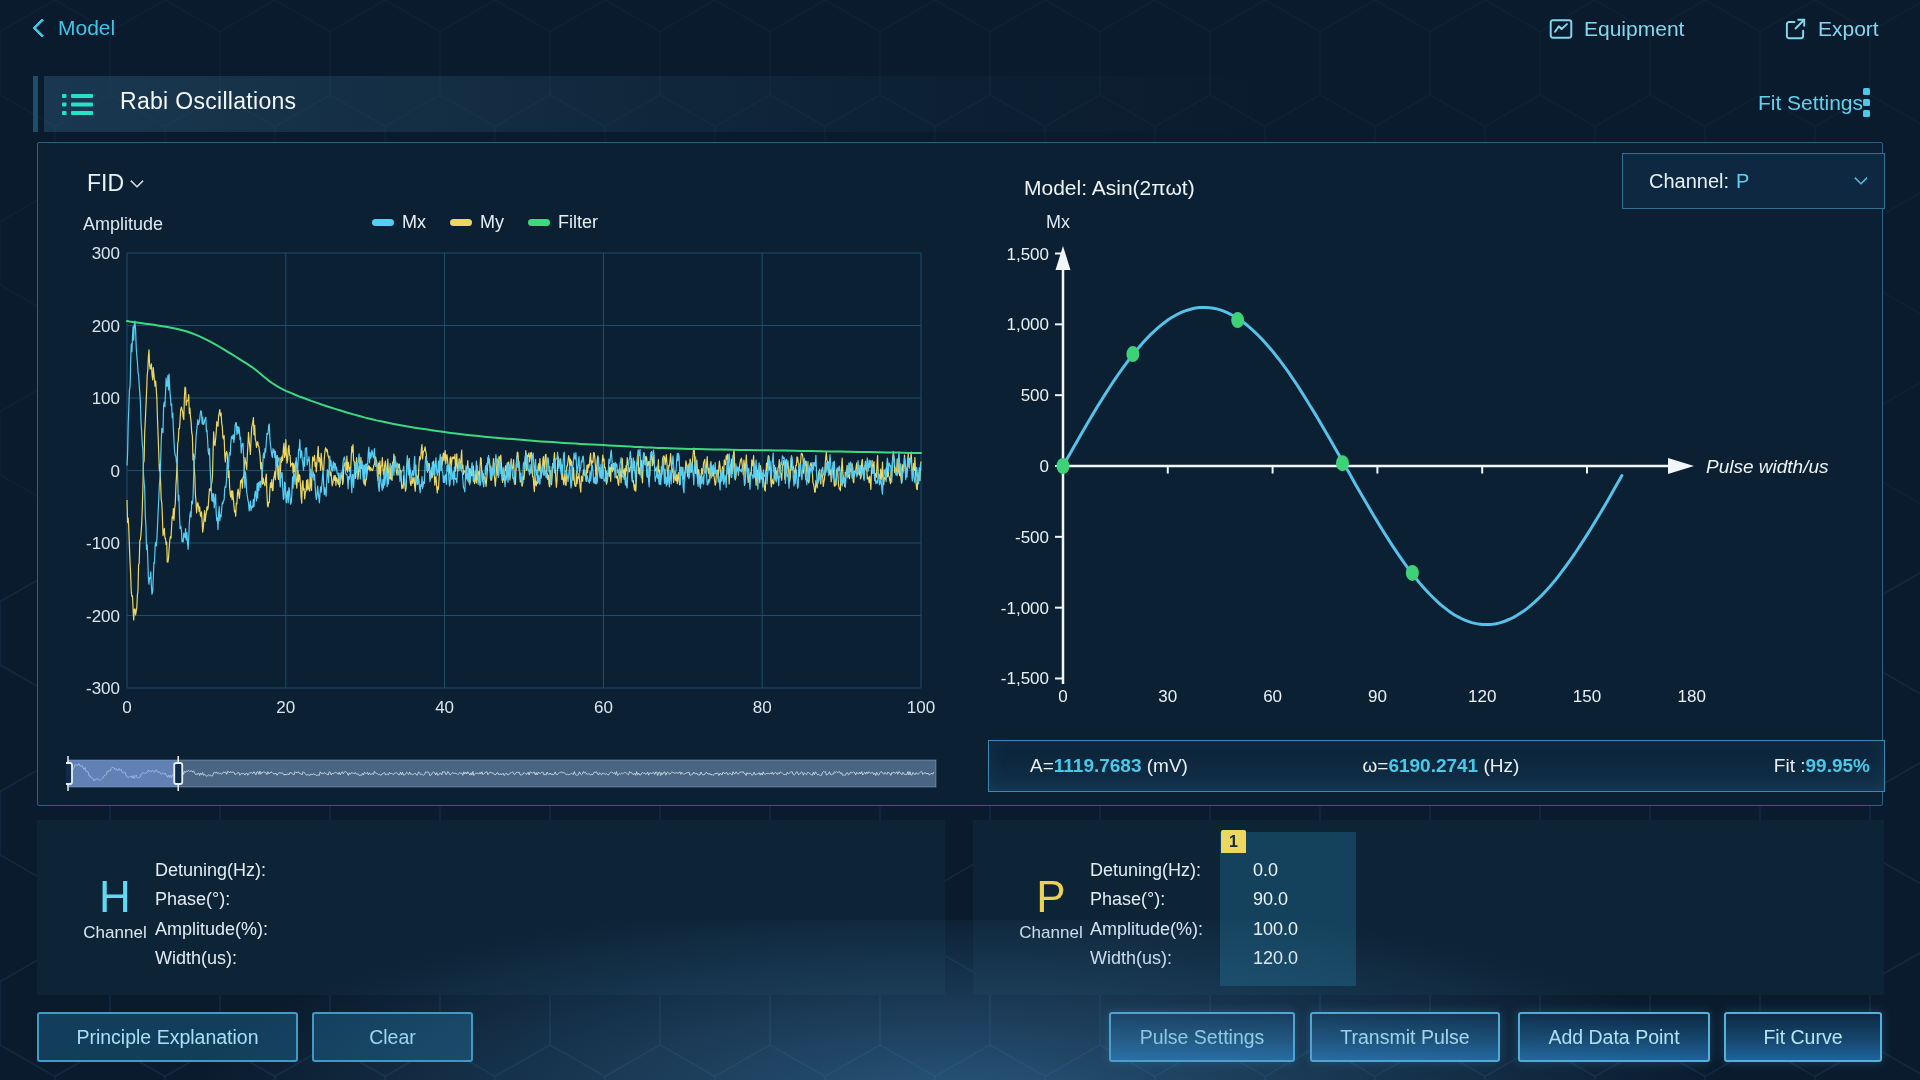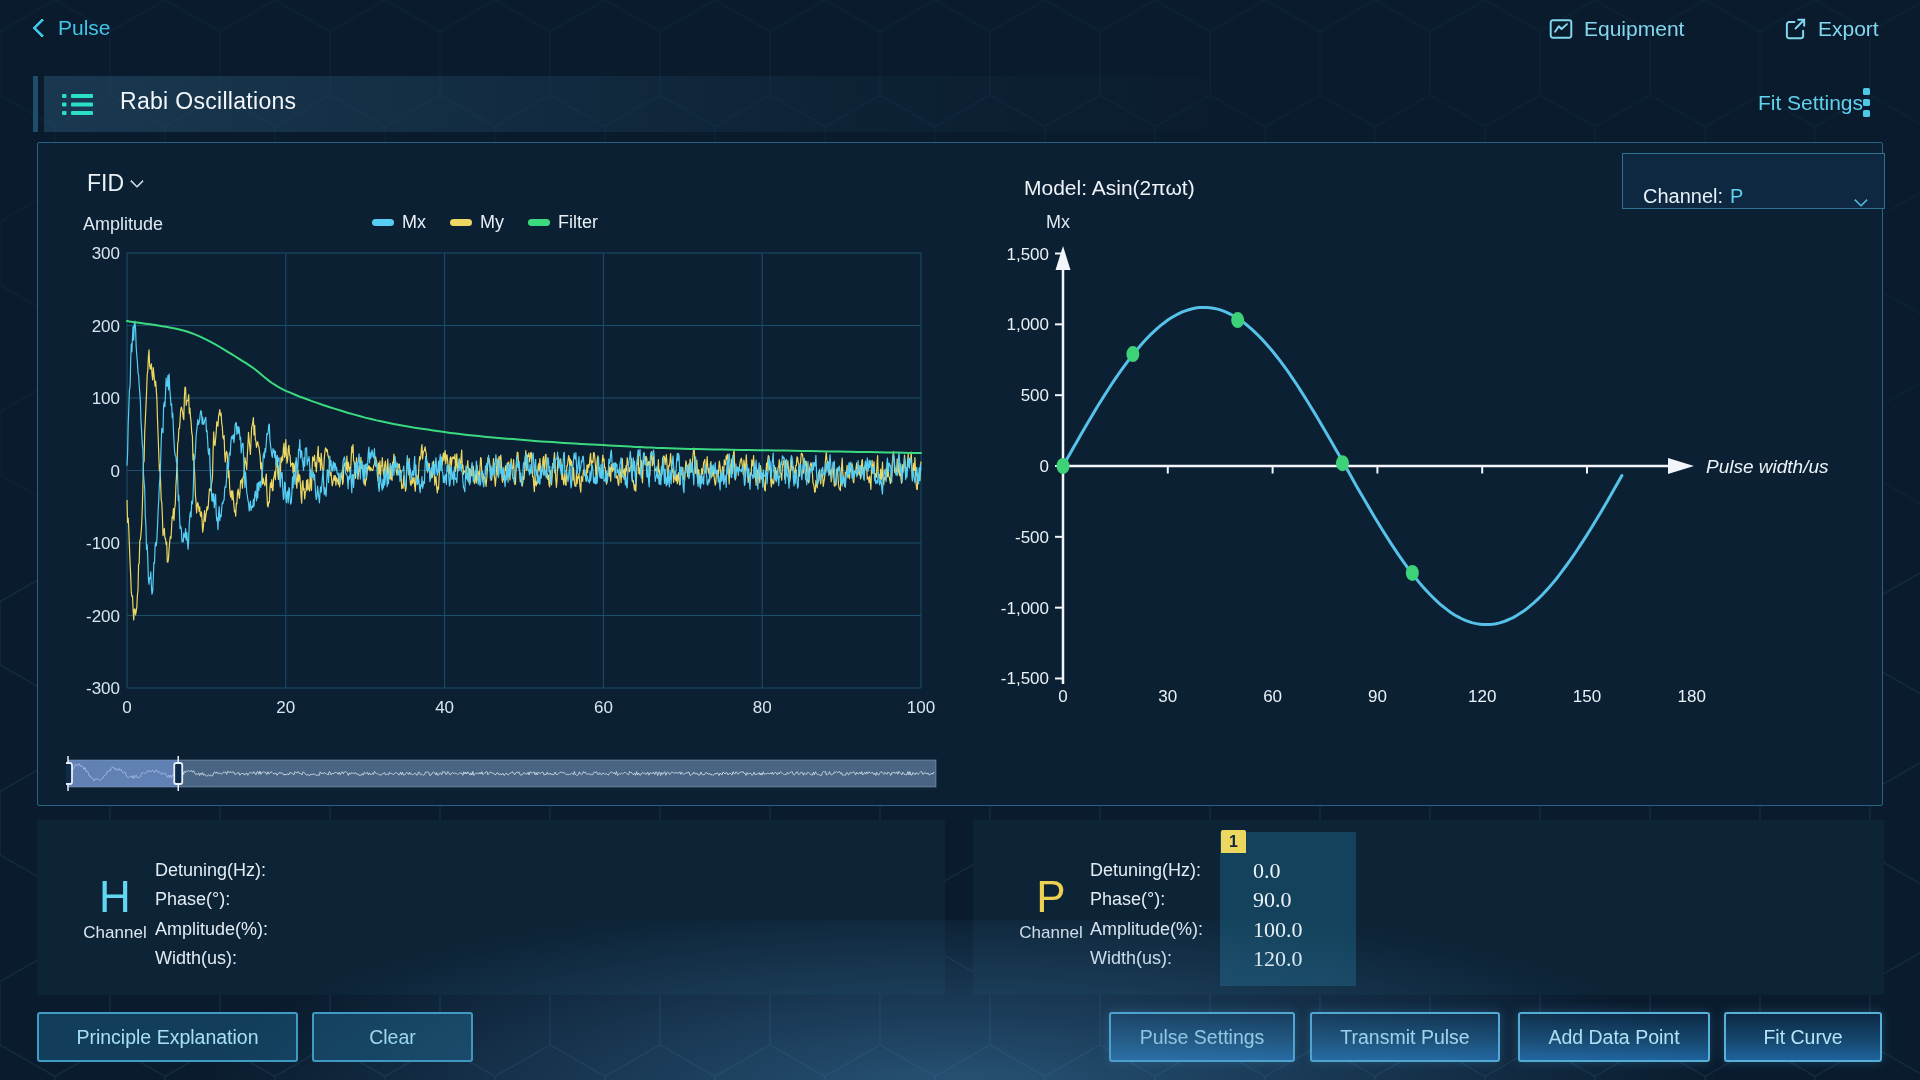--- a/index.html
+++ b/index.html
@@ -35,21 +35,21 @@
   .chev-down{width:8px;height:8px;border-right:2.5px solid #ccd8e3;border-bottom:2.5px solid #ccd8e3;transform:rotate(45deg) translate(-2px,-2px);border-radius:1px;}
   .axis-title{font-size:18px;color:#dfe9f2;}
   .legend{left:372px;top:212px;display:flex;gap:24px;align-items:center;}
   .legend-item{display:flex;align-items:center;gap:8px;font-size:18px;color:#e8eff6;cursor:pointer;}
   .legend-item .swatch{width:22px;height:7px;border-radius:3.5px;}
   .xlabel-left{left:127px;top:724px;width:794px;text-align:center;font-size:18px;color:#dfe9f2;}
 
   .model-label{left:1024px;top:176px;font-size:21px;color:#eef3f8;}
   .mx-label{left:1046px;top:212px;font-size:18px;color:#dfe9f2;}
   .channel-box{left:1622px;top:153px;width:263px;height:56px;background:#0d2840;border:1.5px solid #2f7191;box-sizing:border-box;
-    display:flex;align-items:flex-end;padding-left:20px;padding-right:18px;font-size:20px;cursor:pointer;}
+    display:flex;align-items:center;padding-left:26px;padding-right:18px;font-size:20px;cursor:pointer;}
   .channel-box .lab{color:#e9f0f6;}
   .channel-box .val{color:#5fd4f2;margin-left:7px;}
   .channel-box .chev-down{margin-left:auto;border-color:#4fb9d8;}
 
   .stats-bar{left:988px;top:740px;width:897px;height:52px;box-sizing:border-box;
     background:linear-gradient(180deg,#0b2236,#113049);border:1px solid #3f87ae;
     box-shadow:inset 0 0 18px rgba(40,120,170,.18);
     display:flex;align-items:center;font-size:19px;color:#e9f0f6;}
   .stats-bar .cell{white-space:pre;}
   .stats-bar .c1{margin-left:41px;}
@@ -65,21 +65,21 @@
   .ch-letter .big{font-size:44px;line-height:46px;}
   .panel-h .big{color:#62d7f2;}
   .panel-p .big{color:#ecd152;}
   .ch-letter .sub{font-size:17px;color:#dce6ef;margin-top:3px;}
   .ch-rows{position:absolute;left:118px;top:36px;font-size:18px;color:#e3ecf4;}
   .ch-rows div{height:29.4px;line-height:29.4px;}
   .panel-p .ch-rows{left:117px;}
   .val-box{position:absolute;left:247px;top:12px;width:136px;height:154px;background:#14425c;}
   .val-tab{position:absolute;left:1px;top:-2px;width:25px;height:23px;background:#ecd85e;color:#12283c;
     font-size:16px;font-weight:bold;display:flex;align-items:center;justify-content:center;border-radius:2px 2px 0 0;}
-  .ch-vals{position:absolute;left:280px;top:36px;font-size:22px;color:#eef4f9;font-family:Liberation Serif, serif;}
+  .ch-vals{position:absolute;left:280px;top:36px;font-size:18px;color:#eef4f9;}
   .ch-vals div{height:29.4px;line-height:29.4px;}
 
   
   .glow{left:0;right:0;bottom:0;height:160px;z-index:1;pointer-events:none;
     background:radial-gradient(55% 170% at 50% 108%, rgba(64,130,180,.55), rgba(64,130,180,0) 72%);}
   .btn{top:1012px;height:50px;box-sizing:border-box;display:flex;align-items:center;justify-content:center;
     font-size:19.5px;border-radius:3px;cursor:pointer;white-space:nowrap;}
   .btn-dark{background:#123e5b;border:2px solid #3e9cc5;color:#a6e0f2;}
   .btn-grad{background:linear-gradient(180deg,#0c2a46,#16486f 58%,#1e639d);border:2px solid #56b0d8;color:#b4e6f7;
     box-shadow:0 0 12px rgba(70,160,215,.28);}
@@ -95,21 +95,21 @@
     </pattern>
   </defs>
   <rect x="0" y="0" width="1920" height="520" fill="url(#hexp)" opacity="0.18"></rect>
   <rect x="0" y="520" width="1920" height="560" fill="url(#hexp)" opacity="0.42"></rect>
 </svg>
 
 <div class="layer">
 
   <div class="abs back">
     <span class="chev-left"></span>
-    <span>Pulse</span>
+    <span>Model</span>
   </div>
 
   <div class="abs topbtn" style="left:1548px;align-items:center;">
     <svg width="26" height="26" viewBox="0 0 24 24">
       <rect x="2.5" y="4" width="19" height="16" rx="2" fill="none" stroke="#82d8ee" stroke-width="1.8"></rect>
       <polyline points="6.5,14.5 10,9.5 12.5,12 17.5,7.5" fill="none" stroke="#82d8ee" stroke-width="1.8" stroke-linejoin="round" stroke-linecap="round"></polyline>
     </svg>
     <span>Equipment</span>
   </div>
 
@@ -248,20 +248,25 @@
       <text x="691.794" y="462" text-anchor="middle" font-size="17" fill="#eaf1f7">180</text>
       <text x="706" y="233" font-size="19" fill="#eef4f9" font-style="italic">Pulse width/us</text>
       <path d="M63.0 226.0 L66.5 219.8 L70.0 213.7 L73.5 207.5 L77.0 201.4 L80.5 195.3 L84.0 189.3 L87.5 183.3 L90.9 177.4 L94.4 171.6 L97.9 165.8 L101.4 160.2 L104.9 154.6 L108.4 149.2 L111.9 143.8 L115.4 138.6 L118.9 133.5 L122.4 128.6 L125.9 123.8 L129.4 119.2 L132.9 114.7 L136.4 110.4 L139.9 106.2 L143.3 102.3 L146.8 98.5 L150.3 94.9 L153.8 91.6 L157.3 88.4 L160.8 85.4 L164.3 82.7 L167.8 80.1 L171.3 77.8 L174.8 75.7 L178.3 73.9 L181.8 72.2 L185.3 70.8 L188.8 69.7 L192.3 68.7 L195.7 68.1 L199.2 67.6 L202.7 67.4 L206.2 67.4 L209.7 67.7 L213.2 68.2 L216.7 68.9 L220.2 69.9 L223.7 71.1 L227.2 72.6 L230.7 74.3 L234.2 76.2 L237.7 78.3 L241.2 80.7 L244.7 83.3 L248.1 86.1 L251.6 89.1 L255.1 92.3 L258.6 95.7 L262.1 99.4 L265.6 103.2 L269.1 107.2 L272.6 111.3 L276.1 115.7 L279.6 120.2 L283.1 124.9 L286.6 129.7 L290.1 134.7 L293.6 139.8 L297.1 145.0 L300.5 150.4 L304.0 155.9 L307.5 161.5 L311.0 167.2 L314.5 172.9 L318.0 178.8 L321.5 184.7 L325.0 190.7 L328.5 196.7 L332.0 202.8 L335.5 208.9 L339.0 215.1 L342.5 221.2 L346.0 227.4 L349.5 233.6 L352.9 239.7 L356.4 245.9 L359.9 252.0 L363.4 258.0 L366.9 264.1 L370.4 270.0 L373.9 275.9 L377.4 281.7 L380.9 287.5 L384.4 293.1 L387.9 298.6 L391.4 304.1 L394.9 309.4 L398.4 314.6 L401.9 319.6 L405.3 324.5 L408.8 329.3 L412.3 333.9 L415.8 338.3 L419.3 342.6 L422.8 346.7 L426.3 350.6 L429.8 354.3 L433.3 357.8 L436.8 361.2 L440.3 364.3 L443.8 367.2 L447.3 369.9 L450.8 372.4 L454.2 374.7 L457.7 376.7 L461.2 378.5 L464.7 380.1 L468.2 381.4 L471.7 382.6 L475.2 383.4 L478.7 384.1 L482.2 384.5 L485.7 384.6 L489.2 384.5 L492.7 384.2 L496.2 383.7 L499.7 382.9 L503.2 381.8 L506.6 380.5 L510.1 379.0 L513.6 377.3 L517.1 375.3 L520.6 373.1 L524.1 370.7 L527.6 368.1 L531.1 365.2 L534.6 362.2 L538.1 358.9 L541.6 355.5 L545.1 351.8 L548.6 347.9 L552.1 343.9 L555.6 339.7 L559.0 335.3 L562.5 330.7 L566.0 326.0 L569.5 321.2 L573.0 316.2 L576.5 311.0 L580.0 305.7 L583.5 300.4 L587.0 294.9 L590.5 289.2 L594.0 283.5 L597.5 277.7 L601.0 271.9 L604.5 265.9 L608.0 259.9 L611.4 253.9 L614.9 247.8 L618.4 241.7 L621.9 235.5" fill="none" stroke="#56c2ea" stroke-width="3" stroke-linecap="round"></path>
       <ellipse cx="63" cy="226" rx="6.5" ry="8" fill="#3dd178"></ellipse>
       <ellipse cx="132.86599999999999" cy="114.0886" rx="6.5" ry="8" fill="#3dd178"></ellipse>
       <ellipse cx="237.665" cy="80.09019999999998" rx="6.5" ry="8" fill="#3dd178"></ellipse>
       <ellipse cx="342.464" cy="223.1668" rx="6.5" ry="8" fill="#3dd178"></ellipse>
       <ellipse cx="412.33" cy="332.9533" rx="6.5" ry="8" fill="#3dd178"></ellipse>
     </svg>
 
+  <div class="abs stats-bar">
+    <span class="cell c1"><span>A=</span><span class="stat-val">1119.7683</span><span> (mV)</span></span>
+    <span class="cell c2"><span>ω=</span><span class="stat-val">6190.2741</span><span> (Hz)</span></span>
+    <span class="cell c3"><span>Fit :</span><span class="stat-val">99.95%</span></span>
+  </div>
 
   <div class="abs chpanel panel-h">
     <div class="ch-letter">
       <div class="big">H</div>
       <div class="sub">Channel</div>
     </div>
     <div class="ch-rows">
       <div>Detuning(Hz):</div>
       <div>Phase(°):</div>
       <div>Amplitude(%):</div>

